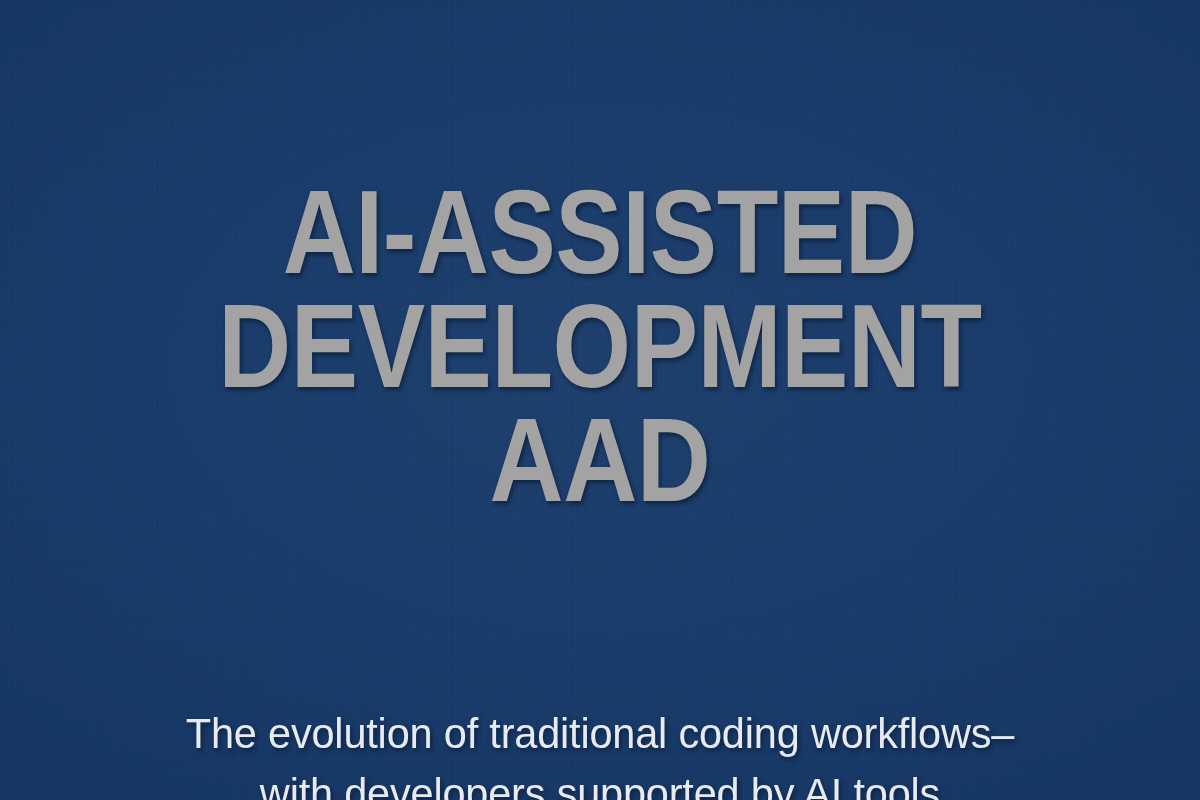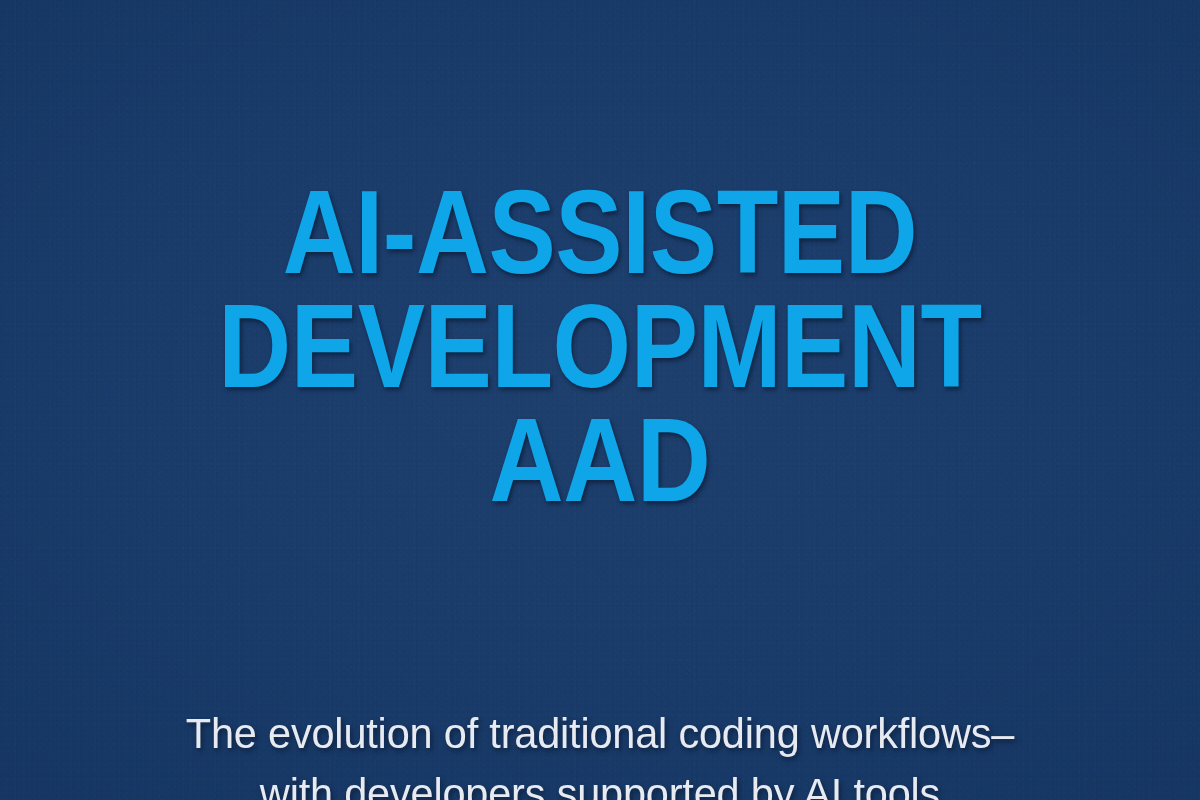--- a/index.html
+++ b/index.html
@@ -125,21 +125,21 @@
 </head>
 <body>
 
 <div class="slide" style="background-color: rgb(23, 58, 106);">
 
   <div class="grain"></div>
   <div class="vignette"></div>
 
   <div class="content">
 
-    <h1 class="headline" style="color: #0ea5e9;">
+    <h1 class="headline" style="color: #a3a3a3;">
       <span class="line line-1">AI-ASSISTED</span>
       <span class="line line-2">DEVELOPMENT</span>
       <span class="line line-3">AAD</span>
     </h1>
 
     <hr class="divider" style="background: rgb(230, 226, 215);">
 
     <p class="subtitle" style="color: rgb(231, 234, 240);">
       <span class="line">The evolution of traditional coding workflows–</span>
       <span class="line">with developers supported by AI tools</span>

